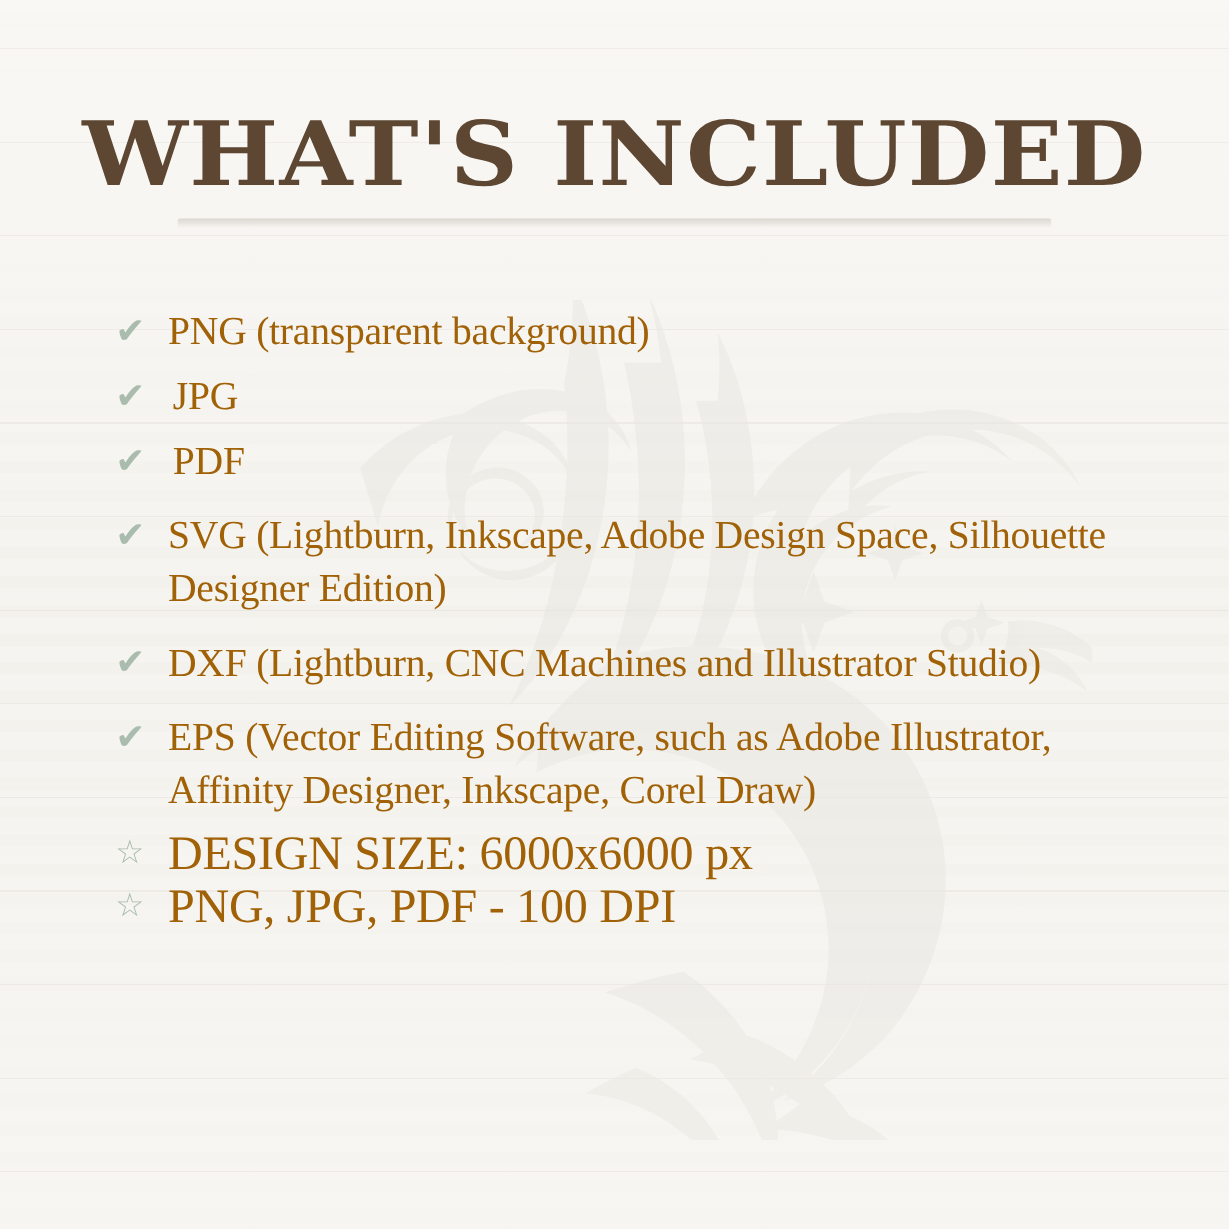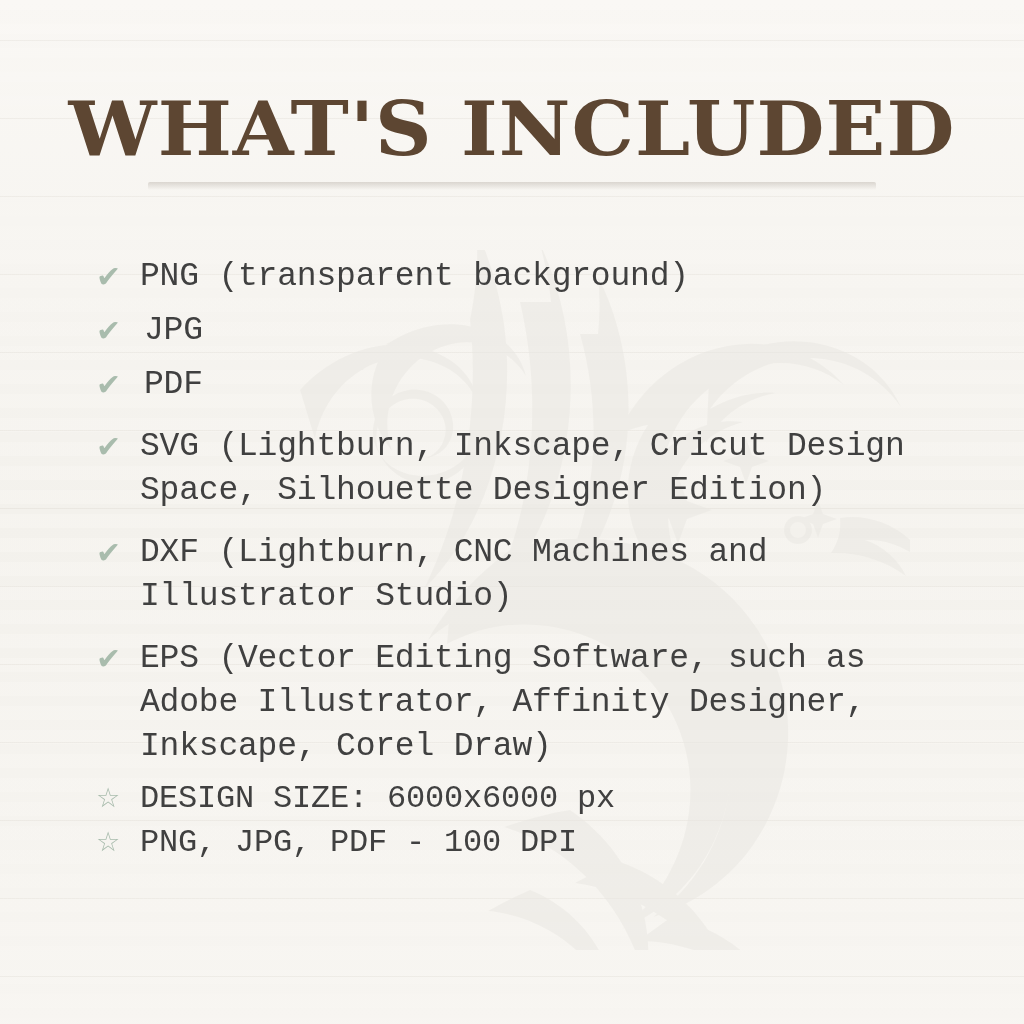--- a/index.html
+++ b/index.html
@@ -105,28 +105,28 @@
     font-size: 30px;
     line-height: 44px;
   }
   .mark.star {
     color: #a9bcad;
     font-size: 27px;
     line-height: 38px;
   }
   .txt {
     flex: 1 1 auto;
-    font-family: Liberation Mono, monospace;
+    font-family: Liberation Serif, serif;
     font-size: 33px;
     line-height: 44px;
-    color: #404040;
+    color: #a16207;
     letter-spacing: -0.2px;
   }
   .item.small .txt {
-    font-size: 32px;
+    font-size: 40px;
     line-height: 40px;
   }
   .item.tight { margin-bottom: 4px; }
   .item.gap { margin-bottom: 18px; }
   .indent-1 .txt { padding-left: 4px; }
 </style>
 </head>
 <body>
 
 <div id="page">
@@ -185,21 +185,21 @@
       <span class="txt">JPG</span>
     </div>
 
     <div class="item indent-1 gap">
       <span class="mark">✔</span>
       <span class="txt">PDF</span>
     </div>
 
     <div class="item gap">
       <span class="mark">✔</span>
-      <span class="txt">SVG (Lightburn, Inkscape, Cricut Design Space, Silhouette Designer Edition)</span>
+      <span class="txt">SVG (Lightburn, Inkscape, Adobe Design Space, Silhouette Designer Edition)</span>
     </div>
 
     <div class="item gap">
       <span class="mark">✔</span>
       <span class="txt">DXF (Lightburn, CNC Machines and Illustrator Studio)</span>
     </div>
 
     <div class="item">
       <span class="mark">✔</span>
       <span class="txt">EPS (Vector Editing Software, such as Adobe Illustrator, Affinity Designer, Inkscape, Corel Draw)</span>

